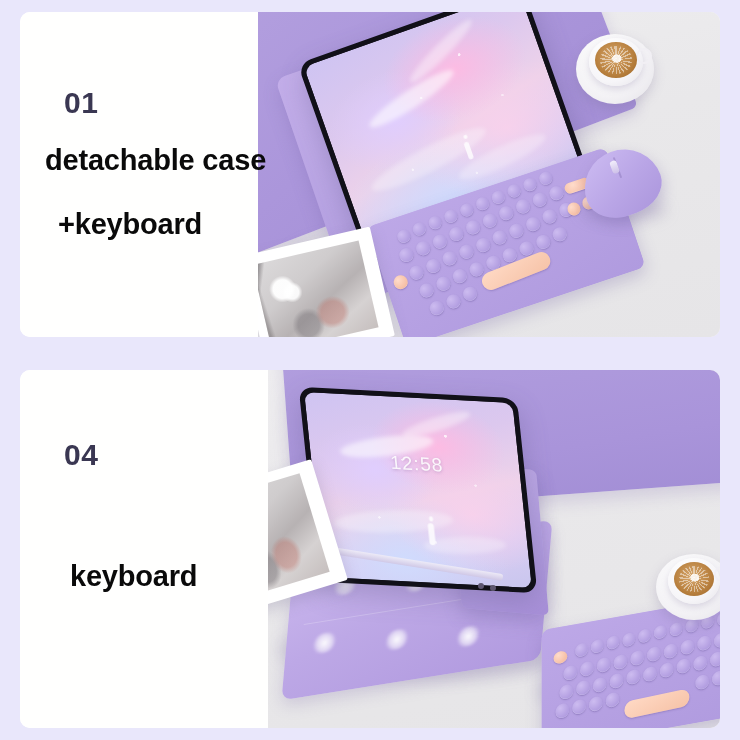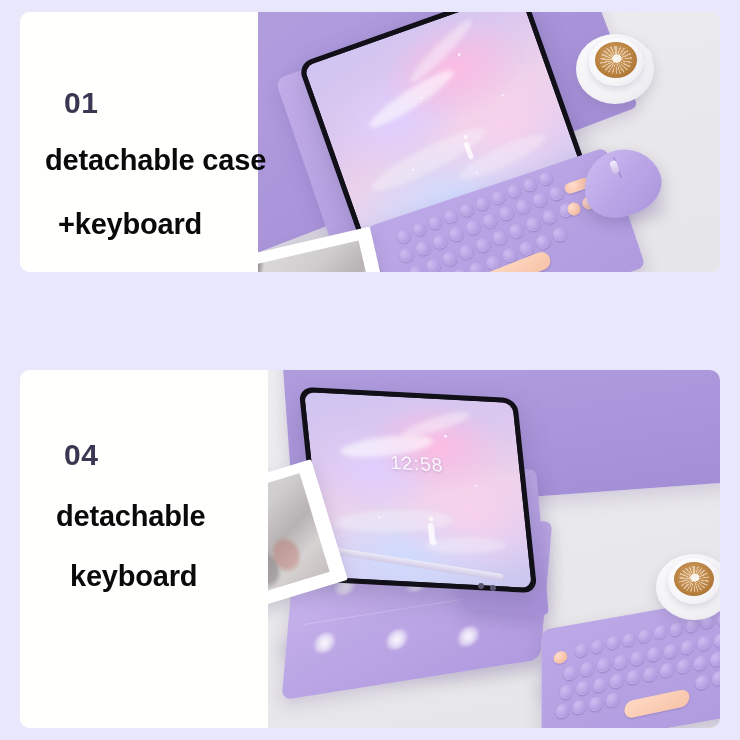--- a/index.html
+++ b/index.html
@@ -23,21 +23,21 @@
   
   .panel {
     position: absolute;
     left: 20px;
     width: 700px;
     background: #ffffff;
     border-radius: 10px;
     overflow: hidden;
     display: flex;
   }
-  #panel-01 { top: 12px;  height: 260px; }
+  #panel-01 { top: 12px;  height: 325px; }
   #panel-02 { top: 370px; height: 358px; }
 
   
   .caption {
     position: relative;
     flex: 0 0 238px;
     background: #fffffe;
     padding: 0;
     z-index: 6;
   }
@@ -423,21 +423,20 @@
       <div class="magazine" style="left:-6px; top:228px; width:132px; height:112px; transform:rotate(-13deg); border-radius:2px;">
         <div class="mag-photo" style="left:9px; top:11px; right:14px; bottom:12px;"></div>
       </div>
     </div>
   </section>
 
   <section class="panel" id="panel-02">
 
     <div class="caption">
       <div class="cap-index">04</div>
-      <div class="cap-line cap-l1">detachable</div>
       <div class="cap-line cap-l2">keyboard</div>
     </div>
 
     <div class="stage">
       <div class="desk"></div>
       <div class="mat-02"></div>
 
       <div class="soft-shadow" style="left:10px; top:250px; width:300px; height:60px;"></div>
 
       <div class="case-flap" style="left:18px; top:172px; width:262px; height:136px; transform:rotate(-9deg) skewX(-14deg);">

